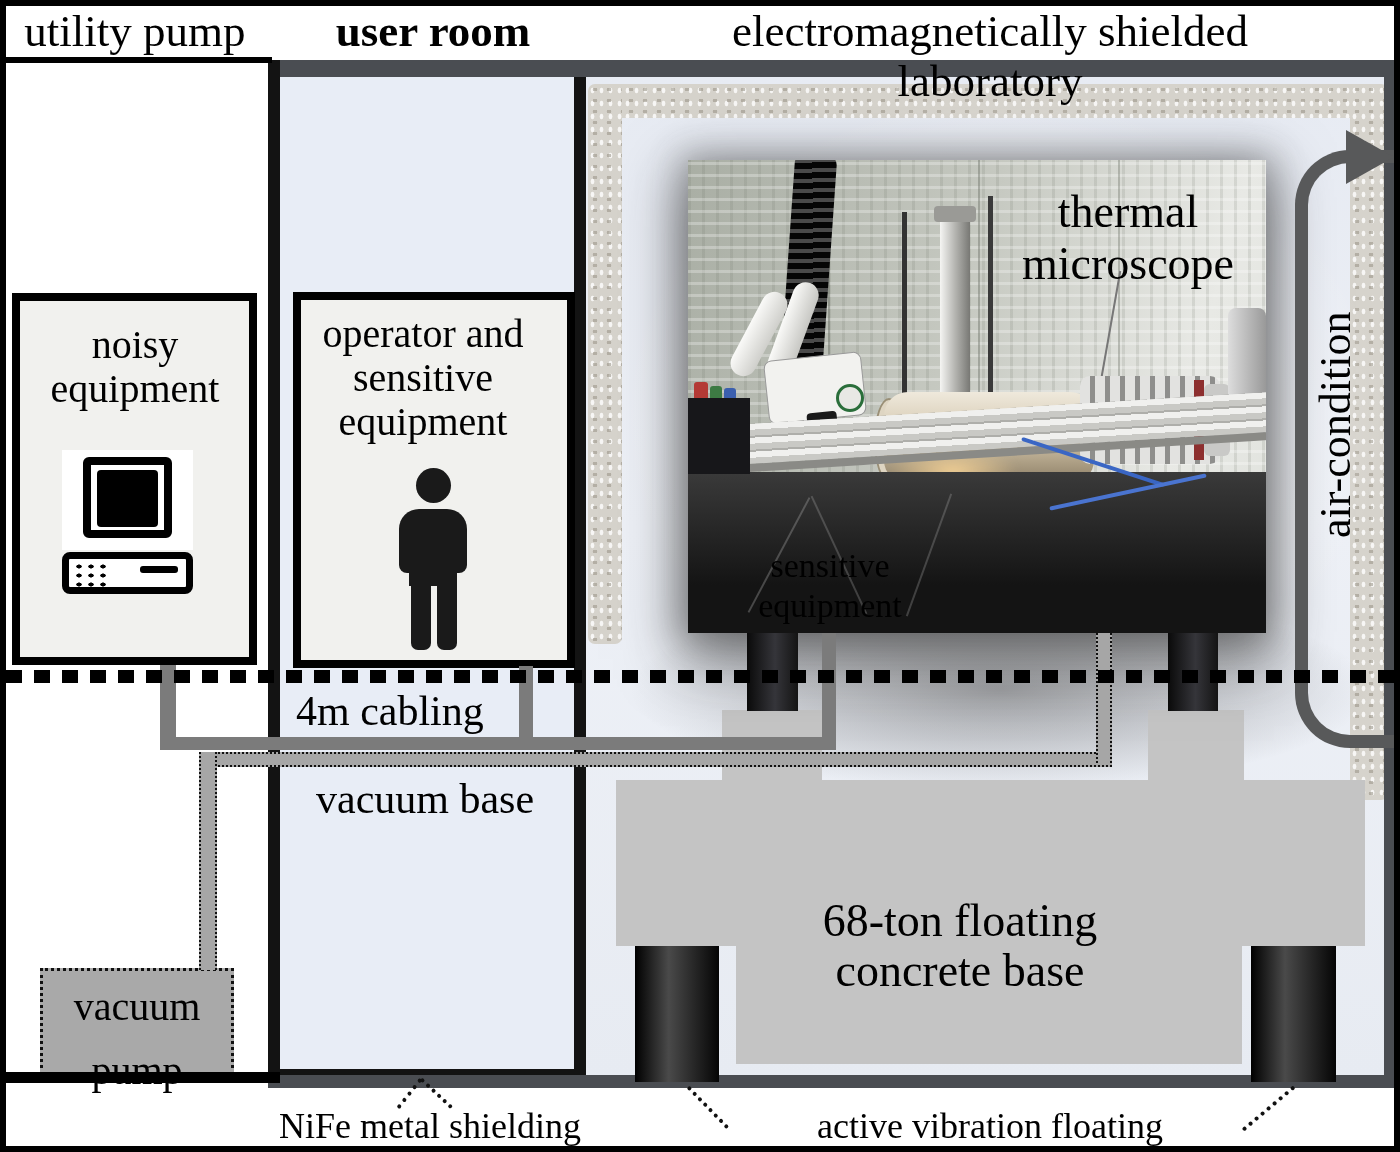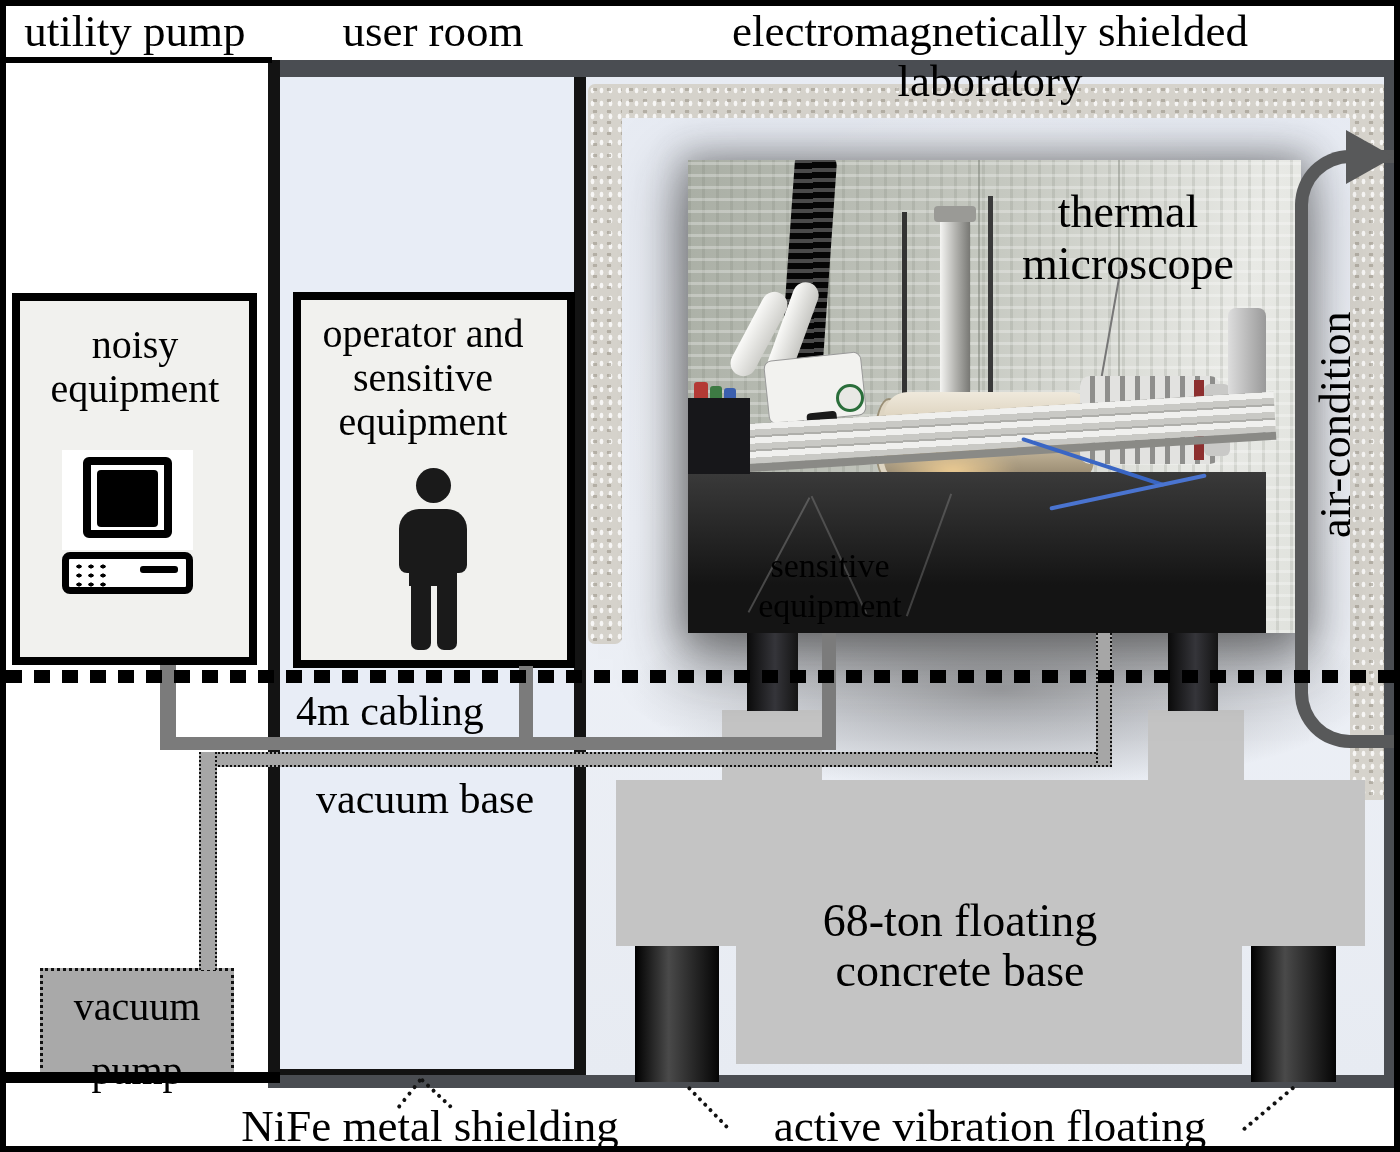--- a/index.html
+++ b/index.html
@@ -40,52 +40,52 @@
   .duct{border-left:13px solid #58595a;border-top:13px solid #58595a;border-bottom:13px solid #58595a;
         border-top-left-radius:55px;border-bottom-left-radius:55px;box-sizing:border-box;z-index:14;}
   .ductArrow{width:0;height:0;border-left:48px solid #58595a;border-top:27px solid transparent;
         border-bottom:27px solid transparent;z-index:15;}
   .airLabel{writing-mode:vertical-rl;transform:rotate(180deg);font-size:44px;text-align:center;z-index:15;}
   
   .ptr{border-top:4px dotted #111;transform-origin:left center;z-index:21;}
   
   .photo{background:linear-gradient(105deg,#a9aea4 0%,#c6c9c1 45%,#e8e9e5 80%,#e0e2dd 100%);
     box-shadow:0 18px 55px 8px rgba(30,30,30,.55),0 0 30px 8px rgba(80,80,80,.3);
-    overflow:hidden;z-index:10;padding-left:35px;}
+    overflow:hidden;z-index:10;}
   .photoPattern{left:0;top:0;right:0;bottom:0;
     background-image:repeating-linear-gradient(0deg,rgba(255,255,255,.28) 0 3px,transparent 3px 12px),
       repeating-linear-gradient(90deg,rgba(110,116,104,.16) 0 3px,transparent 3px 14px);}
   .glow{background:radial-gradient(closest-side,rgba(255,255,255,.95),rgba(255,255,255,0));z-index:3;}
   .underShadow{background:radial-gradient(closest-side,rgba(40,40,40,.4),rgba(40,40,40,0));z-index:3;}
   
   .iconPatch{background:#fff;z-index:8;}
   .monitor{background:#fff;border:8px solid #000;border-radius:6px;box-sizing:border-box;z-index:9;}
   .screen{background:#000;border-radius:4px;z-index:10;}
   .tower{background:#fff;border:7px solid #000;border-radius:8px;box-sizing:border-box;z-index:9;}
   .dots{background-image:radial-gradient(#000 2.4px,transparent 3px);background-size:12px 9px;z-index:10;}
   .slot{background:#000;border-radius:3px;z-index:10;}
   
   .person{background:#1a1a1a;z-index:9;}
   
   .big{font-size:42px;line-height:46px;}
-  .bottomLabel{font-size:45px;line-height:48px;z-index:21;}
+  .bottomLabel{font-size:36px;line-height:48px;z-index:21;}
   .pumpBox{background:#a9a9a9;border:3px dotted #111;box-sizing:border-box;z-index:12;}
 </style>
 </head>
 <body>
 
 <div id="app">
 
   <div class="abs frame" style="left:0;top:0;width:1400px;height:6px;"></div>
   <div class="abs frame" style="left:0;top:0;width:6px;height:1152px;"></div>
   <div class="abs frame" style="left:1394px;top:0;width:6px;height:1152px;"></div>
   <div class="abs frame" style="left:0;top:1146px;width:1400px;height:6px;"></div>
 
   <div class="abs hlabel ctr" style="left:10px;width:250px;">utility pump</div>
-  <div class="abs hlabel ctr" style="left:308px;width:250px;">user room</div>
+  <div class="abs hlabel ctr" style="left:308px;width:250px;font-weight:bold;">user room</div>
   <div class="abs hlabel ctr" style="left:655px;width:670px;">electromagnetically shielded laboratory</div>
 
   <div class="abs fill-user" style="left:280px;top:77px;width:294px;height:992px;"></div>
   <div class="abs fill-lab" style="left:586px;top:77px;width:798px;height:1000px;"></div>
 
   <div class="abs frame" style="left:6px;top:57px;width:266px;height:6px;"></div>
   <div class="abs band" style="left:268px;top:60px;width:1126px;height:17px;"></div>
   <div class="abs wall-black" style="left:268px;top:60px;width:12px;height:1028px;"></div>
   <div class="abs wall-black" style="left:574px;top:77px;width:12px;height:992px;"></div>
   <div class="abs wall-black" style="left:280px;top:1069px;width:306px;height:9px;"></div>

